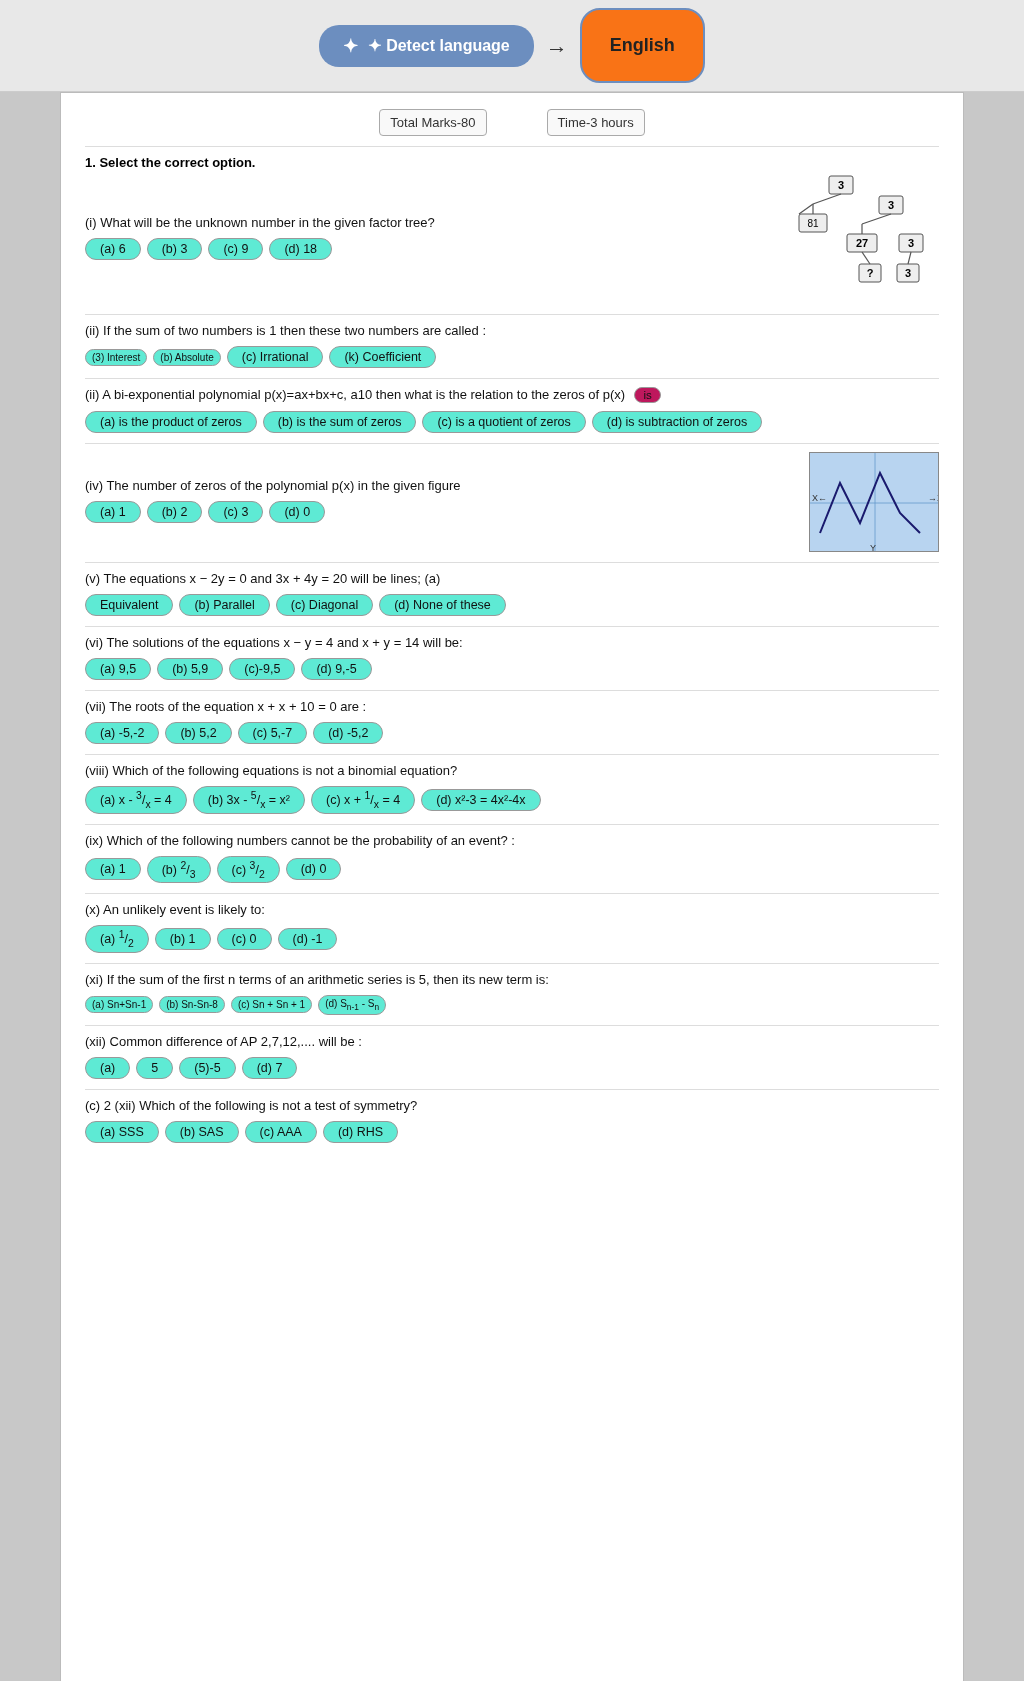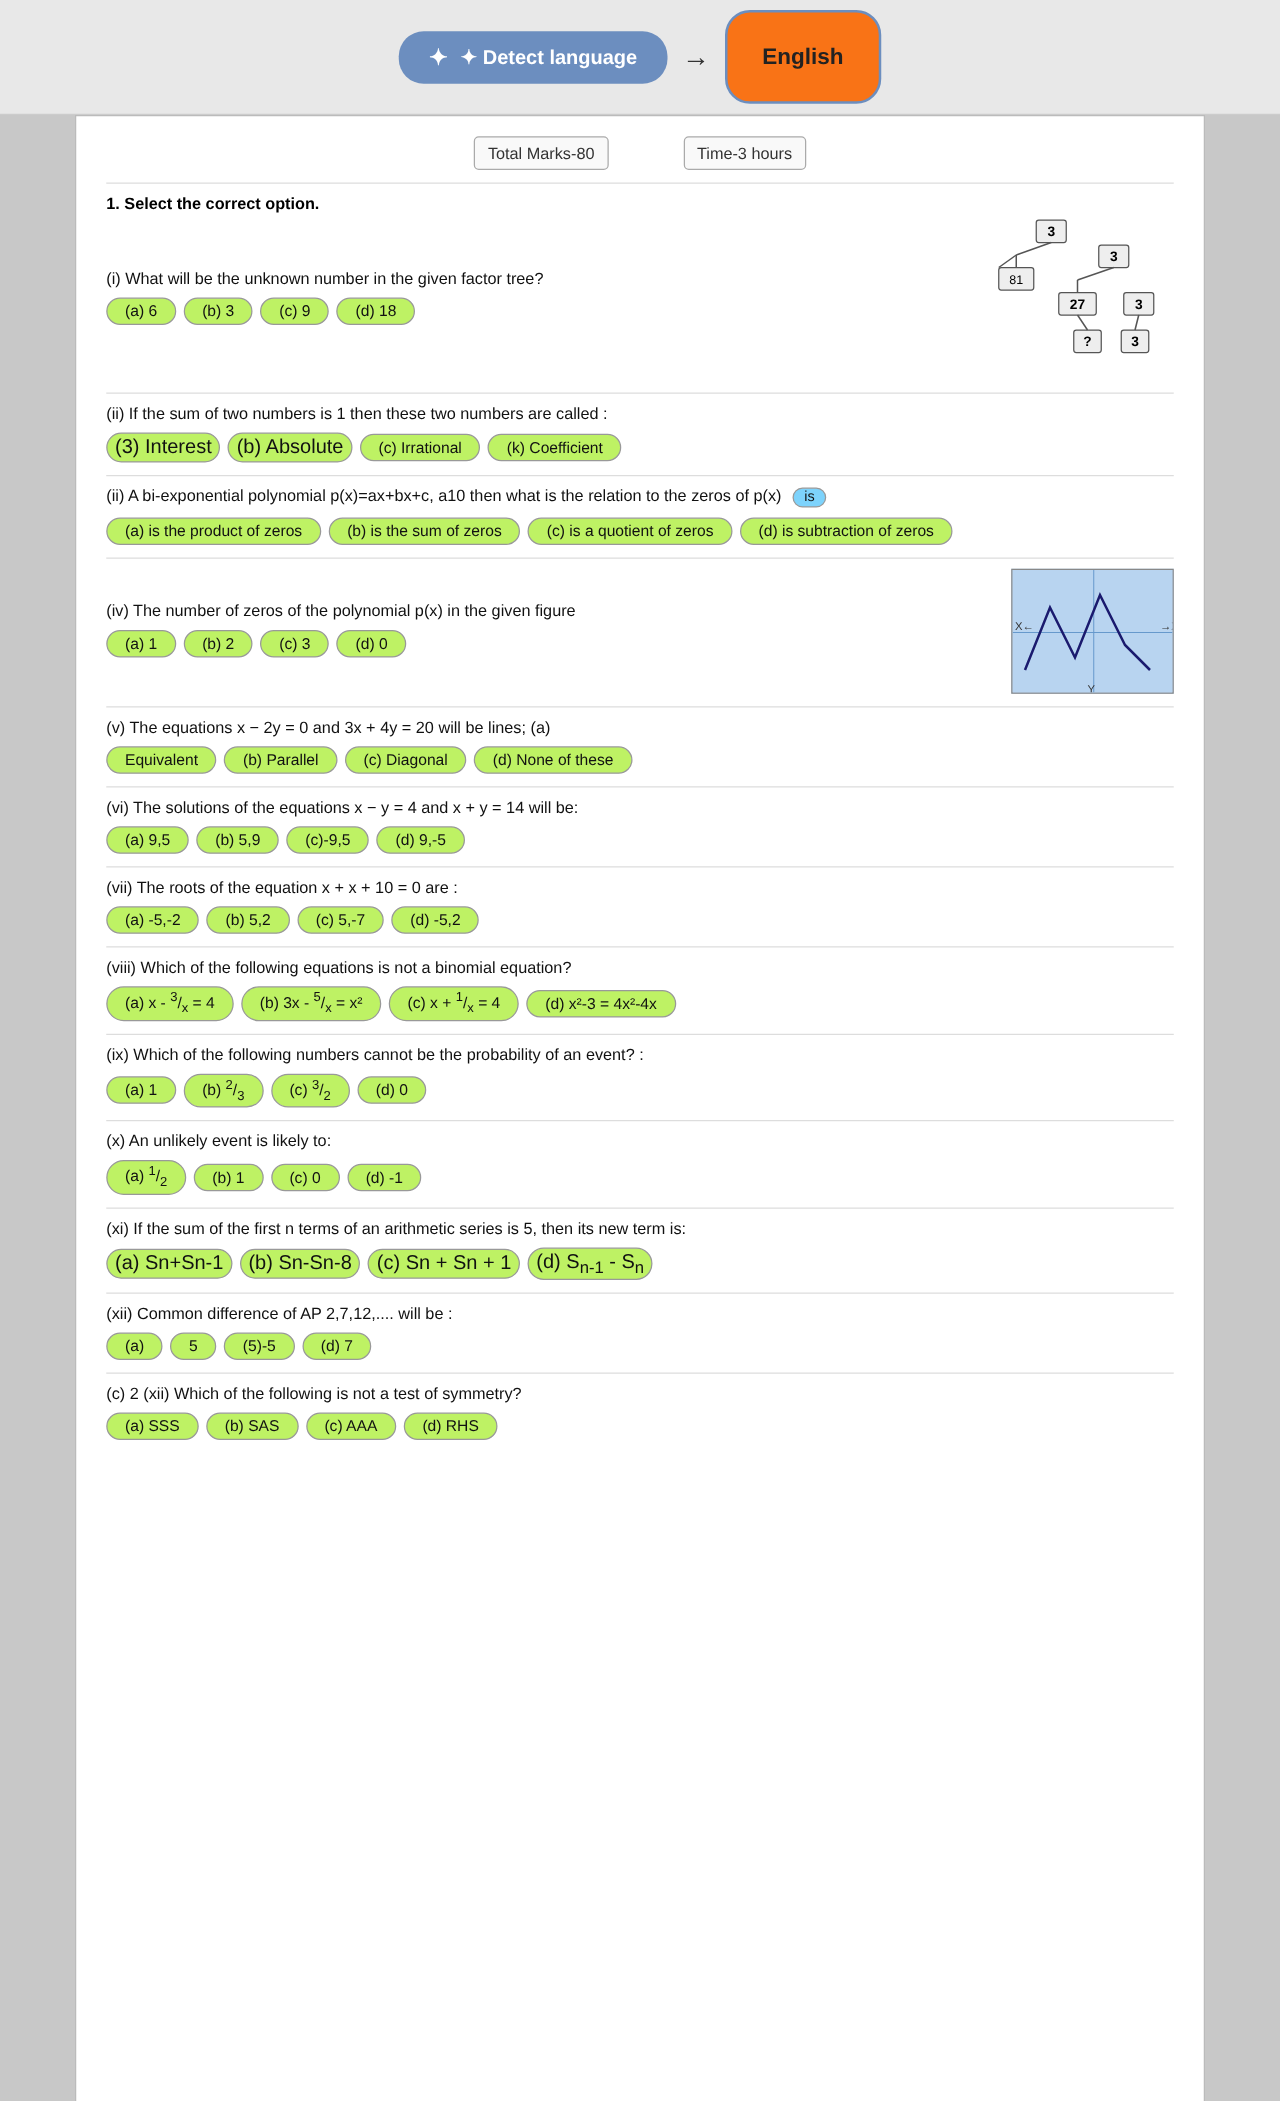--- a/index.html
+++ b/index.html
@@ -89,26 +89,26 @@
       flex-wrap: wrap;
       gap: 6px;
       margin-bottom: 10px;
       align-items: center;
     }
     .option-chip {
       border: 1px solid #999;
       border-radius: 16px;
       padding: 3px 14px;
       font-size: 12.5px;
-      background: #bef264;
+      background: #5eead4;
       color: #111;
       cursor: pointer;
     }
     .option-chip.small {
-      font-size: 16px;
+      font-size: 10px;
       padding: 2px 6px;
     }
     .divider {
       border: none;
       border-top: 1px solid #ddd;
       margin: 8px 0;
     }
     .q-block {
       margin-bottom: 10px;
       position: relative;
@@ -129,21 +129,21 @@
     .graph-img svg {
       width: 100%;
       height: 100%;
     }
     .inline-badge {
       display: inline-block;
       border: 1px solid #999;
       border-radius: 10px;
       padding: 1px 8px;
       font-size: 11.5px;
-      background: #7dd3fc;
+      background: #be185d;
       margin: 0 2px;
     }
     .q-roman {
       font-size: 13px;
       font-style: normal;
     }
   </style>
 </head>
 <body>
 

